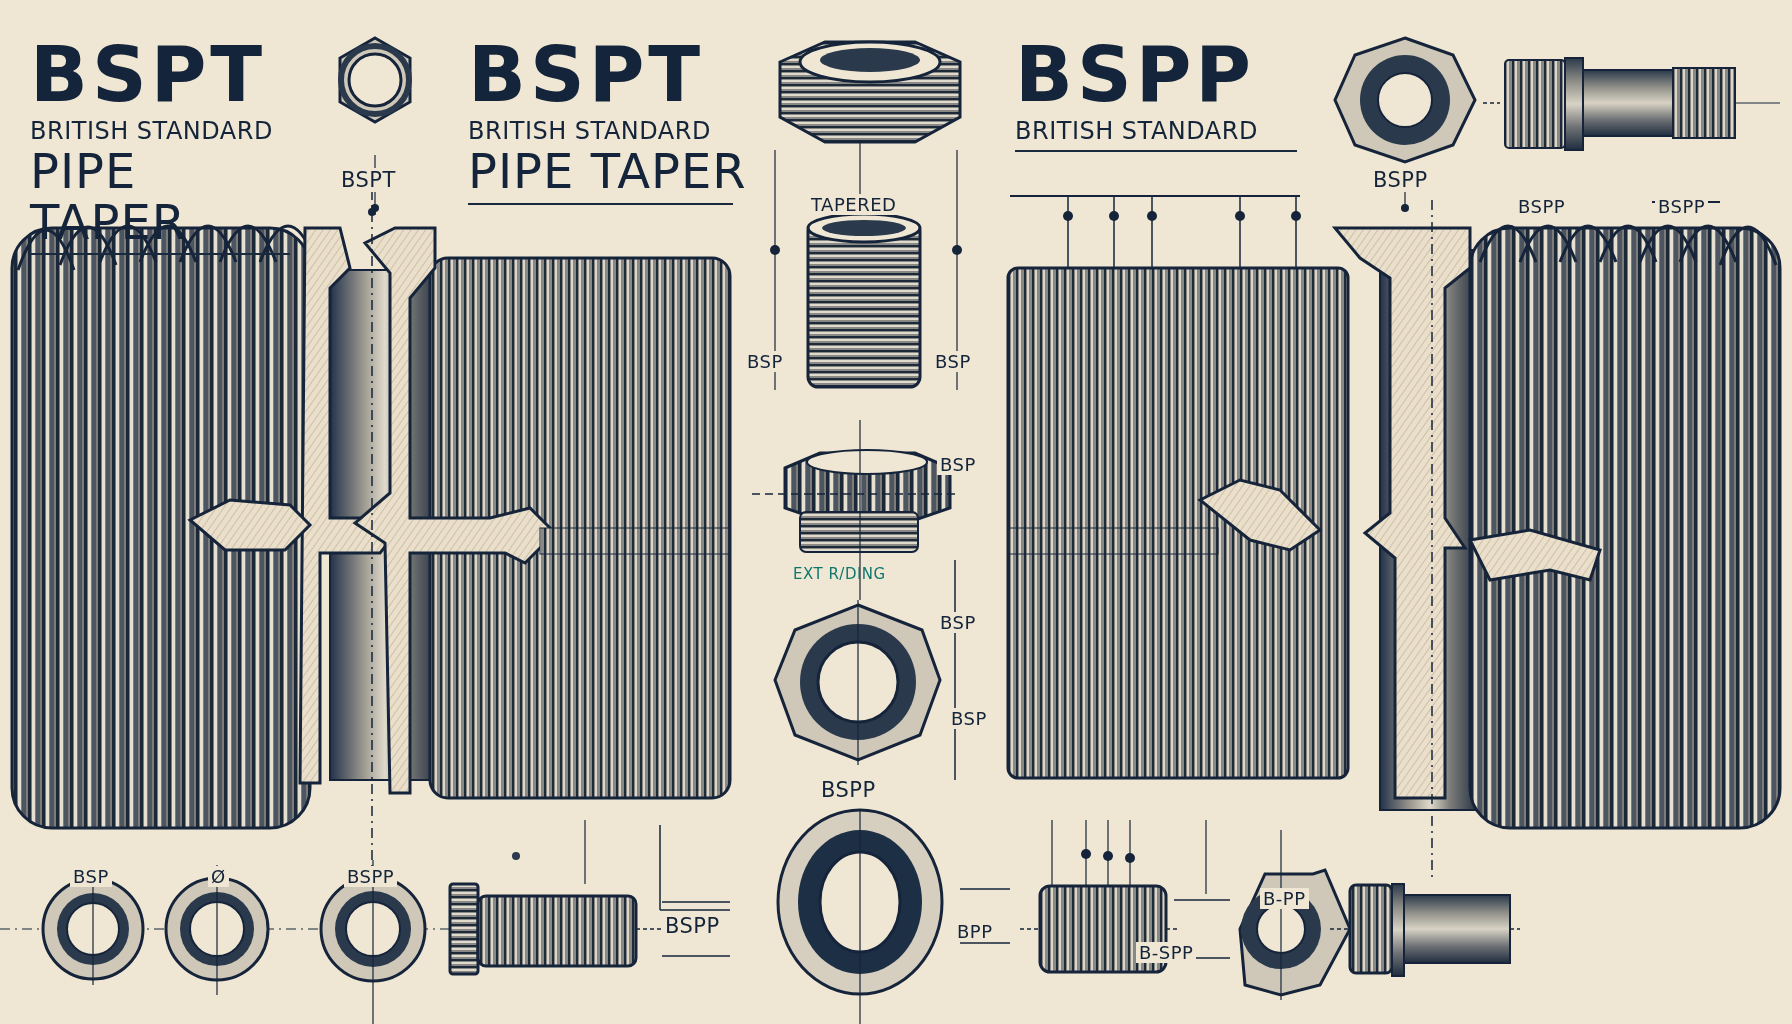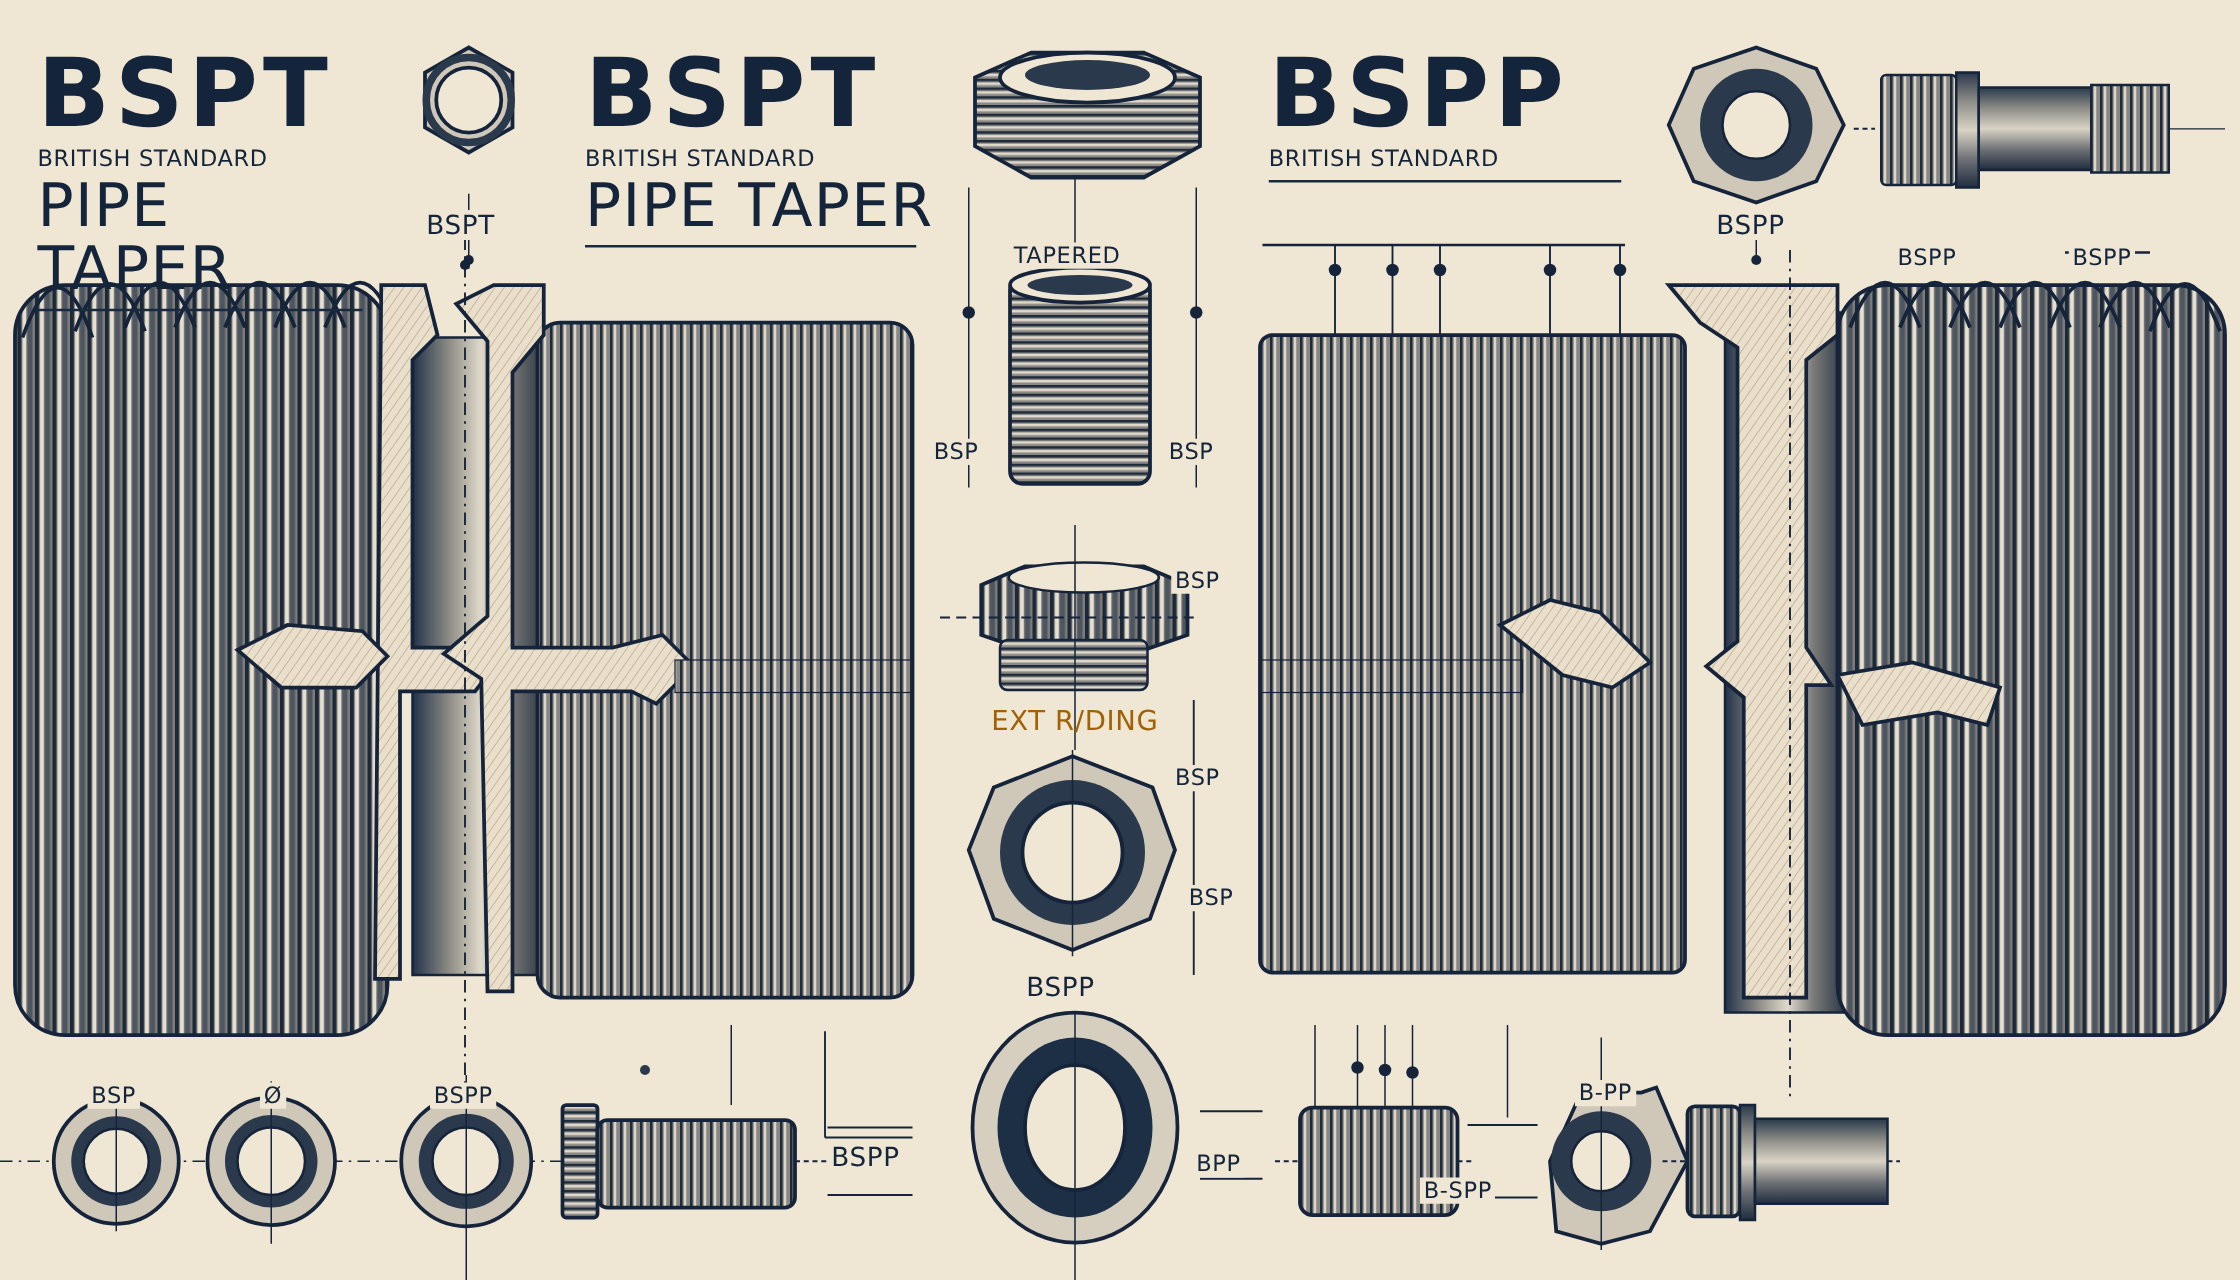--- a/index.html
+++ b/index.html
@@ -12,31 +12,31 @@
   }
   .canvas { position:absolute; inset:0;padding-left:24px; }
   .title-block { position:absolute; }
   .big-title {
     font-family:"DejaVu Sans", sans-serif;
     font-weight:bold; font-size:76px; letter-spacing:4px; line-height:1;
     color:#14243a;
   }
   .sub-title {
     font-family:"DejaVu Sans", sans-serif;
-    font-size:18px; line-height:1.05; color:#14243a; letter-spacing:0.5px;
+    font-size:24px; line-height:1.05; color:#14243a; letter-spacing:0.5px;
   }
   .sub-title.lg { font-size:48px; letter-spacing:1px; }
   .underline { height:2px; background:#1a2a3e; margin-top:6px; }
   .lbl {
     position:absolute; font-family:"DejaVu Sans", sans-serif;
     font-size:21px; color:#14243a; letter-spacing:0.5px;
     background:#efe7d3; padding:0 3px; white-space:nowrap;
   }
   .lbl.sm { font-size:18px;margin-top:26px; }
-  .lbl.faint { color:#a16207; font-size:22px; background:transparent; }
+  .lbl.faint { color:#0f766e; font-size:15px; background:transparent; }
 </style>
 </head>
 <body>
 
 <div class="canvas">
 
   <svg width="1792" height="1024" viewBox="0 0 1792 1024" style="position:absolute;left:0;top:0">
     <defs>
       <linearGradient id="metalV" x1="0" y1="0" x2="0" y2="1">
         <stop offset="0" stop-color="#2a394b"></stop>
@@ -316,15 +316,15 @@
   <span class="lbl" style="left:1370px;top:168px">BSPP</span>
   <span class="lbl sm" style="left:1515px;top:170px">BSPP</span>
   <span class="lbl sm" style="left:1655px;top:170px">BSPP</span>
 
   <span class="lbl sm" style="left:70px;top:840px">BSP</span>
   <span class="lbl sm" style="left:208px;top:840px">Ø</span>
   <span class="lbl sm" style="left:344px;top:840px">BSPP</span>
   <span class="lbl" style="left:662px;top:914px">BSPP</span>
   <span class="lbl sm" style="left:954px;top:895px">BPP</span>
   <span class="lbl sm" style="left:1136px;top:916px">B-SPP</span>
-  <span class="lbl sm" style="left:1260px;top:838px">B-PP</span>
+  <span class="lbl sm" style="left:1260px;top:862px">B-PP</span>
 
 </div>
 
 </body></html>

